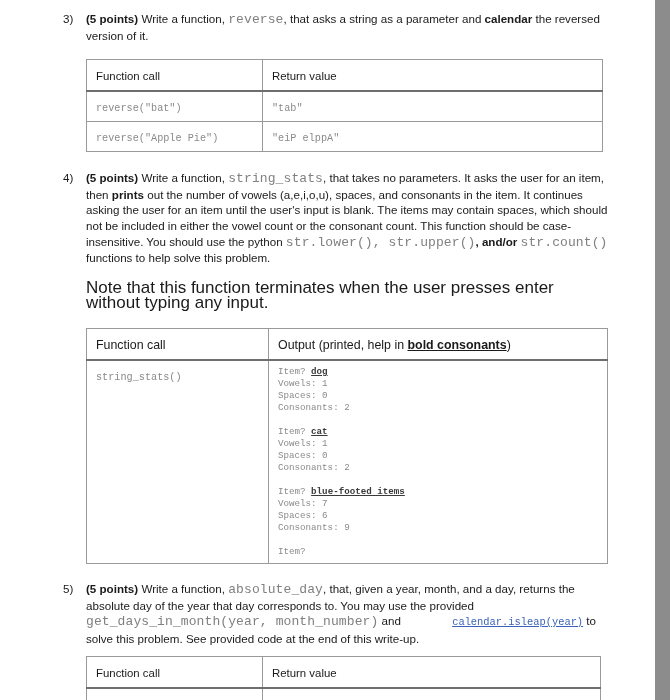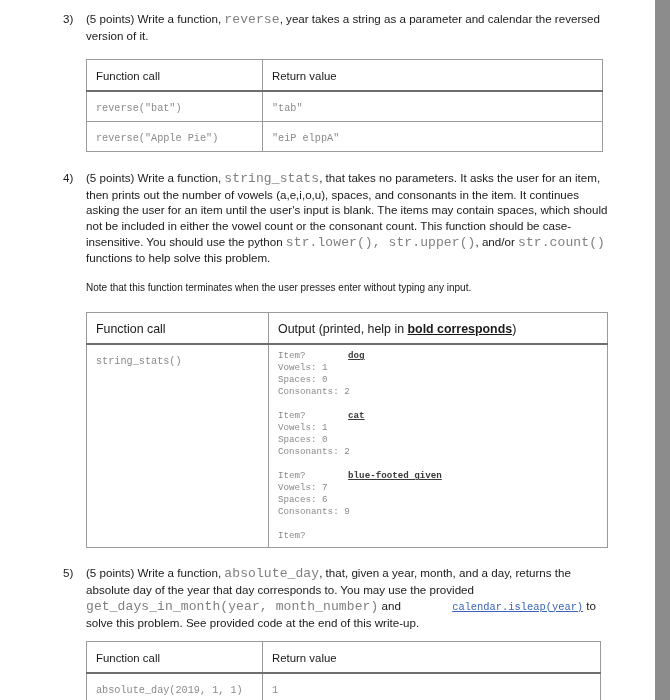--- a/index.html
+++ b/index.html
@@ -60,36 +60,36 @@
     font-size: 11.6px;
     line-height: 15.5px;
     color: #1a1a1a;
   }
   .q-body {
     font-size: 11.6px;
     line-height: 15.6px;
     color: #1a1a1a;
     text-align: left;
   }
-  .q-body b { font-weight: normal; }
+  .q-body b { font-weight: bold; }
   code, .mono {
     font-family: "Liberation Mono", "DejaVu Sans Mono", monospace;
     font-size: 13px;
     color: #808080;
     letter-spacing: 0.1px;
   }
   .mono-link {
     font-family: "Liberation Mono", "DejaVu Sans Mono", monospace;
     font-size: 10.4px;
     color: #3a63b8;
     text-decoration: underline;
     margin-left: 48px;
   }
   .note {
-    font-size: 10px;
+    font-size: 17px;
     line-height: 15.6px;
     margin-top: 14px;
   }
 
   
   table.qtable {
     border-collapse: collapse;
     table-layout: fixed;
     background: #ffffff;
     margin: 0;
@@ -123,33 +123,32 @@
     font-family: "Liberation Mono", "DejaVu Sans Mono", monospace;
     font-size: 9.2px;
     line-height: 12.0px;
     color: #8a8a8a;
     white-space: pre-wrap;
   }
   .out-block .in {
     font-weight: bold;
     text-decoration: underline;
     color: #3a3a3a;
-    margin-left: 37px;
   }
   .out-gap { display: block; height: 12px; }
 </style>
 </head>
 <body>
 
 <div class="page">
 
   <div class="question" style="margin-top:11px;">
     <span class="q-num">3)</span>
     <div class="q-body">
-      <b>(5 points)</b><span> Write a function, </span><code>reverse</code><span>, year takes a string as a parameter and </span><b>calendar</b><span> the reversed version of it.</span>
+      <b>(5 points)</b><span> Write a function, </span><code>reverse</code><span>, that asks a string as a parameter and </span><b>calendar</b><span> the reversed version of it.</span>
     </div>
   </div>
 
   <table class="qtable" style="width:517px; margin-left:86px; margin-top:16px;">
     <tbody>
         <tr class="hdr">
       <td style="width:158px;"><span class="hdr-text">Function call</span></td>
       <td><span class="hdr-text">Return value</span></td>
     </tr>
     <tr>
@@ -169,35 +168,35 @@
       <b>(5 points)</b><span> Write a function, </span><code>string_stats</code><span>, that takes no parameters. It asks the user for an item, then </span><b>prints</b><span> out the number of vowels (a,e,i,o,u), spaces, and consonants in the item. It continues asking the user for an item until the user's input is blank. The items may contain spaces, which should not be included in either the vowel count or the consonant count. This function should be case-insensitive. You should use the python </span><code>str.lower(), str.upper()</code><b>, and/or </b><code>str.count()</code><span> functions to help solve this problem.</span>
       <div class="note">Note that this function terminates when the user presses enter without typing any input.</div>
     </div>
   </div>
 
   <table class="qtable" style="width:522px; margin-left:86px; margin-top:17px;">
     <tbody>
         <tr class="hdr">
       <td style="width:164px;"><span class="hdr-text" style="font-size:12.4px;">Function call</span></td>
       <td>
-        <span class="hdr-text" style="font-size:12.4px;"><span>Output (printed, help in </span><b><u>bold corresponds</u></b><span>)</span></span>
+        <span class="hdr-text" style="font-size:12.4px;"><span>Output (printed, help in </span><b><u>bold consonants</u></b><span>)</span></span>
       </td>
     </tr>
     <tr>
       <td style="height:168px;"><span class="cell-mono">string_stats()</span></td>
       <td>
         <div class="out-block"><span>Item? </span><span class="in">dog</span>
 <span>Vowels: 1</span>
 <span>Spaces: 0</span>
 <span>Consonants: 2</span>
 <span class="out-gap"></span><span>Item? </span><span class="in">cat</span>
 <span>Vowels: 1</span>
 <span>Spaces: 0</span>
 <span>Consonants: 2</span>
-<span class="out-gap"></span><span>Item? </span><span class="in">blue-footed given</span>
+<span class="out-gap"></span><span>Item? </span><span class="in">blue-footed items</span>
 <span>Vowels: 7</span>
 <span>Spaces: 6</span>
 <span>Consonants: 9</span>
 <span class="out-gap"></span><span>Item?</span></div>
       </td>
     </tr>
   </tbody>
     </table>
 
   <div class="question" style="margin-top:17px;">

